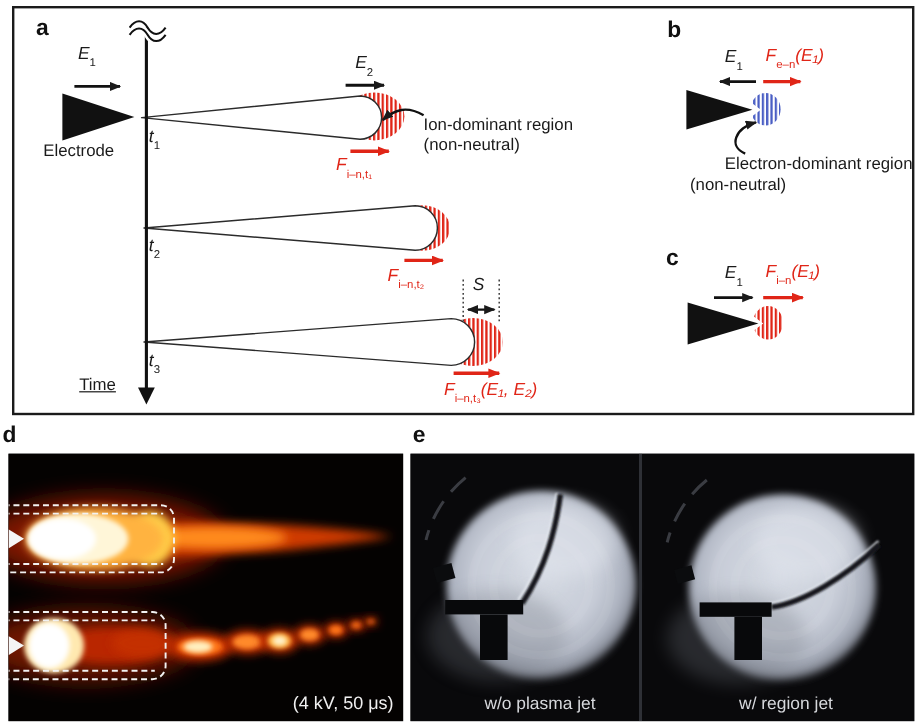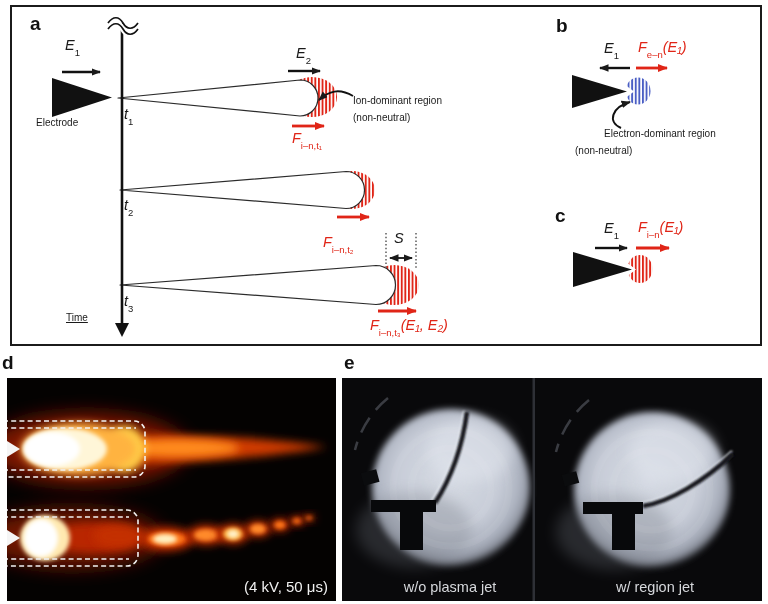--- a/index.html
+++ b/index.html
@@ -8,21 +8,21 @@
     --electron-blue:#4a5ec4;
   }
   *{box-sizing:border-box;margin:0;padding:0;}
   body{background:#ffffff;font-family:"Liberation Sans",sans-serif;}
   .figure{position:relative;width:768px;height:604px;background:#ffffff;overflow:hidden;}
 
   
   .abc-box{position:absolute;left:10px;top:5px;width:752px;height:341px;border:2px solid #1b1b1b;background:#fff;}
   .abc-box svg.shapes{position:absolute;left:0;top:0;}
 
-  .lbl{position:absolute;font-size:10px;color:var(--ink);white-space:nowrap;line-height:1.15;}
+  .lbl{position:absolute;font-size:14px;color:var(--ink);white-space:nowrap;line-height:1.15;}
   .panel-letter{position:absolute;font-size:19px;font-weight:bold;color:#111;}
   .math{font-style:italic;font-size:14.5px;}
   .math sub{font-style:normal;font-size:9.5px;position:relative;top:2px;}
   .math .args{font-style:italic;}
   .red{color:var(--ion-red);}
 
   
   .photo{position:absolute;background:#000000;overflow:hidden;}
   .photo svg{position:absolute;left:0;top:0;}
   .photo-caption{position:absolute;color:#f0f0f0;font-size:15px;}
@@ -100,24 +100,24 @@
     </svg>
 
     <div class="panel-letter" style="left:18px;top:6px;">a</div>
     <div class="lbl math" style="left:53px;top:30px;"><span>E</span><sub>1</sub></div>
     <div class="lbl" style="left:24px;top:110px;">Electrode</div>
     <div class="lbl math" style="left:112px;top:99px;"><span>t</span><sub>1</sub></div>
     <div class="lbl math" style="left:112px;top:190px;"><span>t</span><sub>2</sub></div>
     <div class="lbl math" style="left:112px;top:286px;"><span>t</span><sub>3</sub></div>
     <div class="lbl" style="left:54px;top:305px;text-decoration:underline;">Time</div>
     <div class="lbl math" style="left:284px;top:38px;"><span>E</span><sub>2</sub></div>
-    <div class="lbl math red" style="left:268px;top:123px;margin-left:12px;"><span>F</span><sub>i–n,t₁</sub></div>
+    <div class="lbl math red" style="left:268px;top:123px;"><span>F</span><sub>i–n,t₁</sub></div>
     <div class="lbl" style="left:341px;top:88px;">Ion-dominant region</div>
     <div class="lbl" style="left:341px;top:105px;">(non-neutral)</div>
-    <div class="lbl math red" style="left:311px;top:215px;margin-top:12px;"><span>F</span><sub>i–n,t₂</sub></div>
+    <div class="lbl math red" style="left:311px;top:215px;"><span>F</span><sub>i–n,t₂</sub></div>
     <div class="lbl math" style="left:382px;top:223px;">S</div>
     <div class="lbl math red" style="left:358px;top:310px;"><span>F</span><sub>i–n,t₃</sub><span class="args">(E₁, E₂)</span></div>
 
     <div class="panel-letter" style="left:544px;top:8px;">b</div>
     <div class="lbl math" style="left:592px;top:33px;"><span>E</span><sub>1</sub></div>
     <div class="lbl math red" style="left:626px;top:32px;"><span>F</span><sub>e–n</sub><span class="args">(E₁)</span></div>
     <div class="lbl" style="left:592px;top:121px;">Electron-dominant region</div>
     <div class="lbl" style="left:563px;top:138px;">(non-neutral)</div>
 
     <div class="panel-letter" style="left:543px;top:198px;">c</div>

